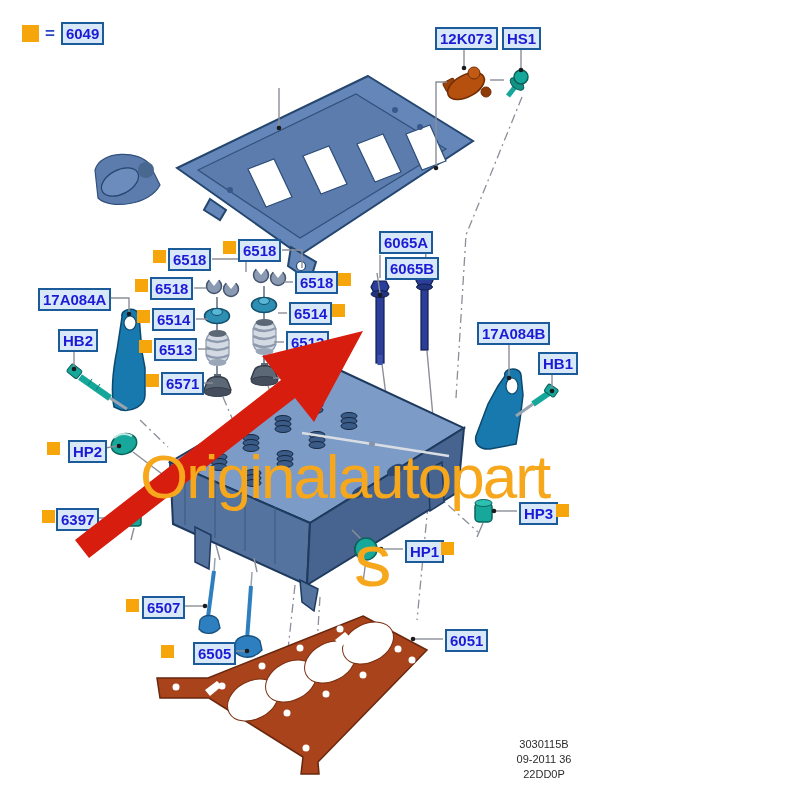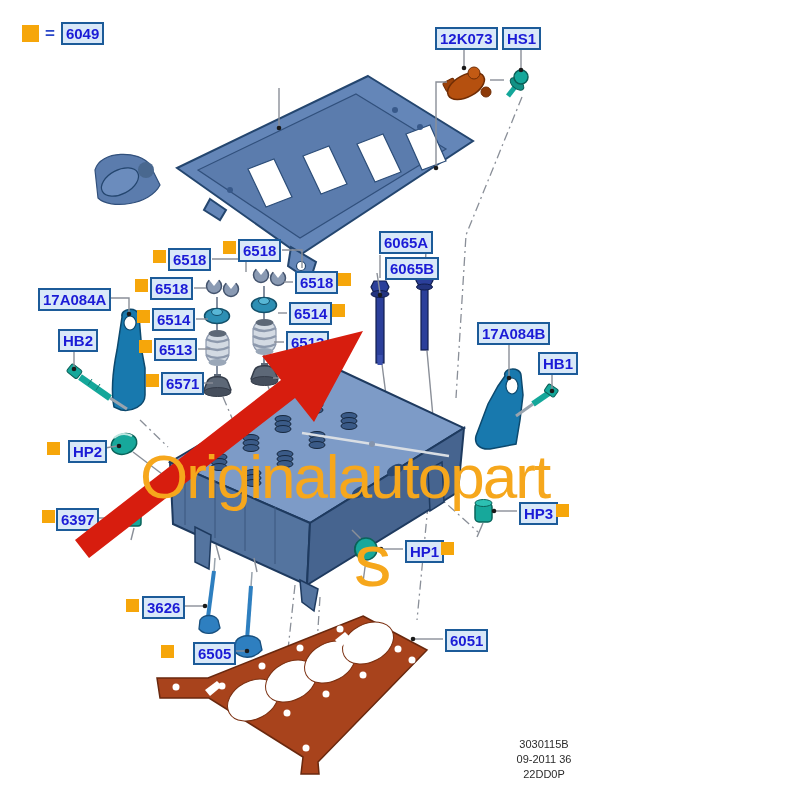--- a/index.html
+++ b/index.html
@@ -324,21 +324,21 @@
       <div class="plabel" style="left: 477px; top: 322px;">17A084B</div>
       <div class="plabel" style="left: 538px; top: 352px; text-align: right;">HB1</div>
       <div class="plabel" style="left: 68px; top: 440px;">HP2</div>
       <div class="ysq" style="left: 47px; top: 442px;"></div>
       <div class="plabel" style="left: 56px; top: 508px;">6397</div>
       <div class="ysq" style="left: 42px; top: 510px;"></div>
       <div class="plabel" style="left: 519px; top: 502px;">HP3</div>
       <div class="ysq" style="left: 556px; top: 504px;"></div>
       <div class="plabel" style="left: 405px; top: 540px;">HP1</div>
       <div class="ysq" style="left: 441px; top: 542px;"></div>
-      <div class="plabel" style="left: 142px; top: 596px;">3626</div>
+      <div class="plabel" style="left: 142px; top: 596px;">6507</div>
       <div class="ysq" style="left: 126px; top: 599px;"></div>
       <div class="plabel" style="left: 193px; top: 642px; text-align: right;">6505</div>
       <div class="ysq" style="left: 161px; top: 645px;"></div>
       <div class="plabel" style="left: 445px; top: 629px;">6051</div>
     </div>
 
   <svg id="arrowlayer" width="800" height="800" viewBox="0 0 800 800">
     <polygon points="75,540 89,558 295,398 314,422 363,331 262,356 281,380" style="fill:var(--arrow)"></polygon>
   </svg>
 

